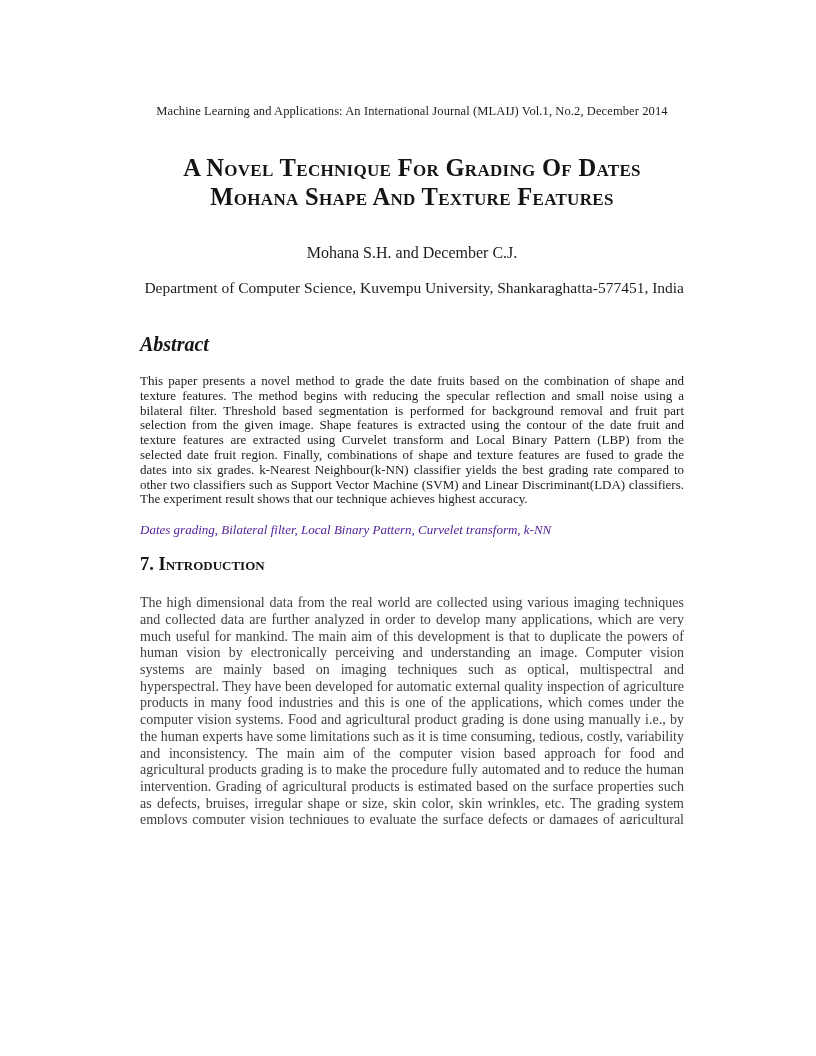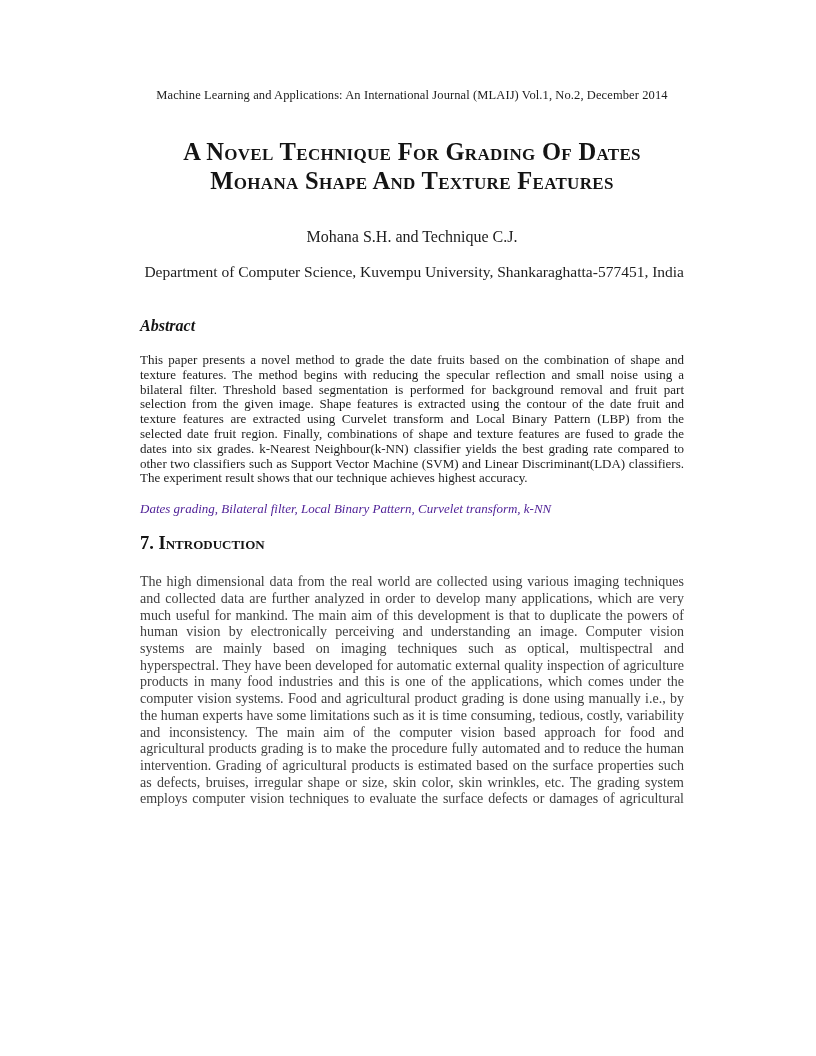--- a/index.html
+++ b/index.html
@@ -1,21 +1,21 @@
 <!DOCTYPE html>
 <html><head>
 <meta charset="utf-8">
 <style>
   * { margin: 0; padding: 0; box-sizing: border-box; }
   html, body { background: #ffffff; }
   .page {
     position: relative;
     width: 816px;
     height: 808px;
-    margin: 0 auto;
+    margin: 16px auto;
     background: #ffffff;
     font-family: "Liberation Serif", serif;
     color: #1c1c1c;
     padding: 88px 132px 0 140px;
     overflow: hidden;
   }
   .journal-header {
     text-align: center;
     font-size: 12.5px;
     letter-spacing: 0.1px;
@@ -39,21 +39,21 @@
     color: #1c1c1c;
   }
   .affiliation {
     margin-top: 17px;
     text-align: right;
     font-size: 15.5px;
     color: #1c1c1c;
   }
   .section-heading-italic {
     margin-top: 36px;
-    font-size: 16px;
+    font-size: 20px;
     font-weight: bold;
     font-style: italic;
     color: #141414;
   }
   .abstract-body {
     margin-top: 18px;
     font-size: 13px;
     line-height: 14.8px;
     text-align: justify;
     color: #1c1c1c;
@@ -91,21 +91,21 @@
 </style>
 </head>
 <body>
 
 <div class="page">
 
   <div class="journal-header">Machine Learning and Applications: An International Journal (MLAIJ) Vol.1, No.2, December 2014</div>
 
   <h1 class="paper-title">A Novel Technique For Grading Of Dates Mohana Shape And Texture Features</h1>
 
-  <div class="authors">Mohana S.H. and Technique C.J.</div>
+  <div class="authors">Mohana S.H. and December C.J.</div>
 
   <div class="affiliation">Department of Computer Science, Kuvempu University, Shankaraghatta-577451, India</div>
 
   <div class="section-heading-italic">Abstract</div>
 
   <p class="abstract-body">This paper presents a novel method to grade the date fruits based on the combination of shape and texture features. The method begins with reducing the specular reflection and small noise using a bilateral filter. Threshold based segmentation is performed for background removal and fruit part selection from the given image. Shape features is extracted using the contour of the date fruit and texture features are extracted using Curvelet transform and Local Binary Pattern (LBP) from the selected date fruit region. Finally, combinations of shape and texture features are fused to grade the dates into six grades. k-Nearest Neighbour(k-NN) classifier yields the best grading rate compared to other two classifiers such as Support Vector Machine (SVM) and Linear Discriminant(LDA) classifiers. The experiment result shows that our technique achieves highest accuracy.</p>
 
 
   <p class="keywords-body">Dates grading, Bilateral filter, Local Binary Pattern, Curvelet transform, k-NN</p>
 

